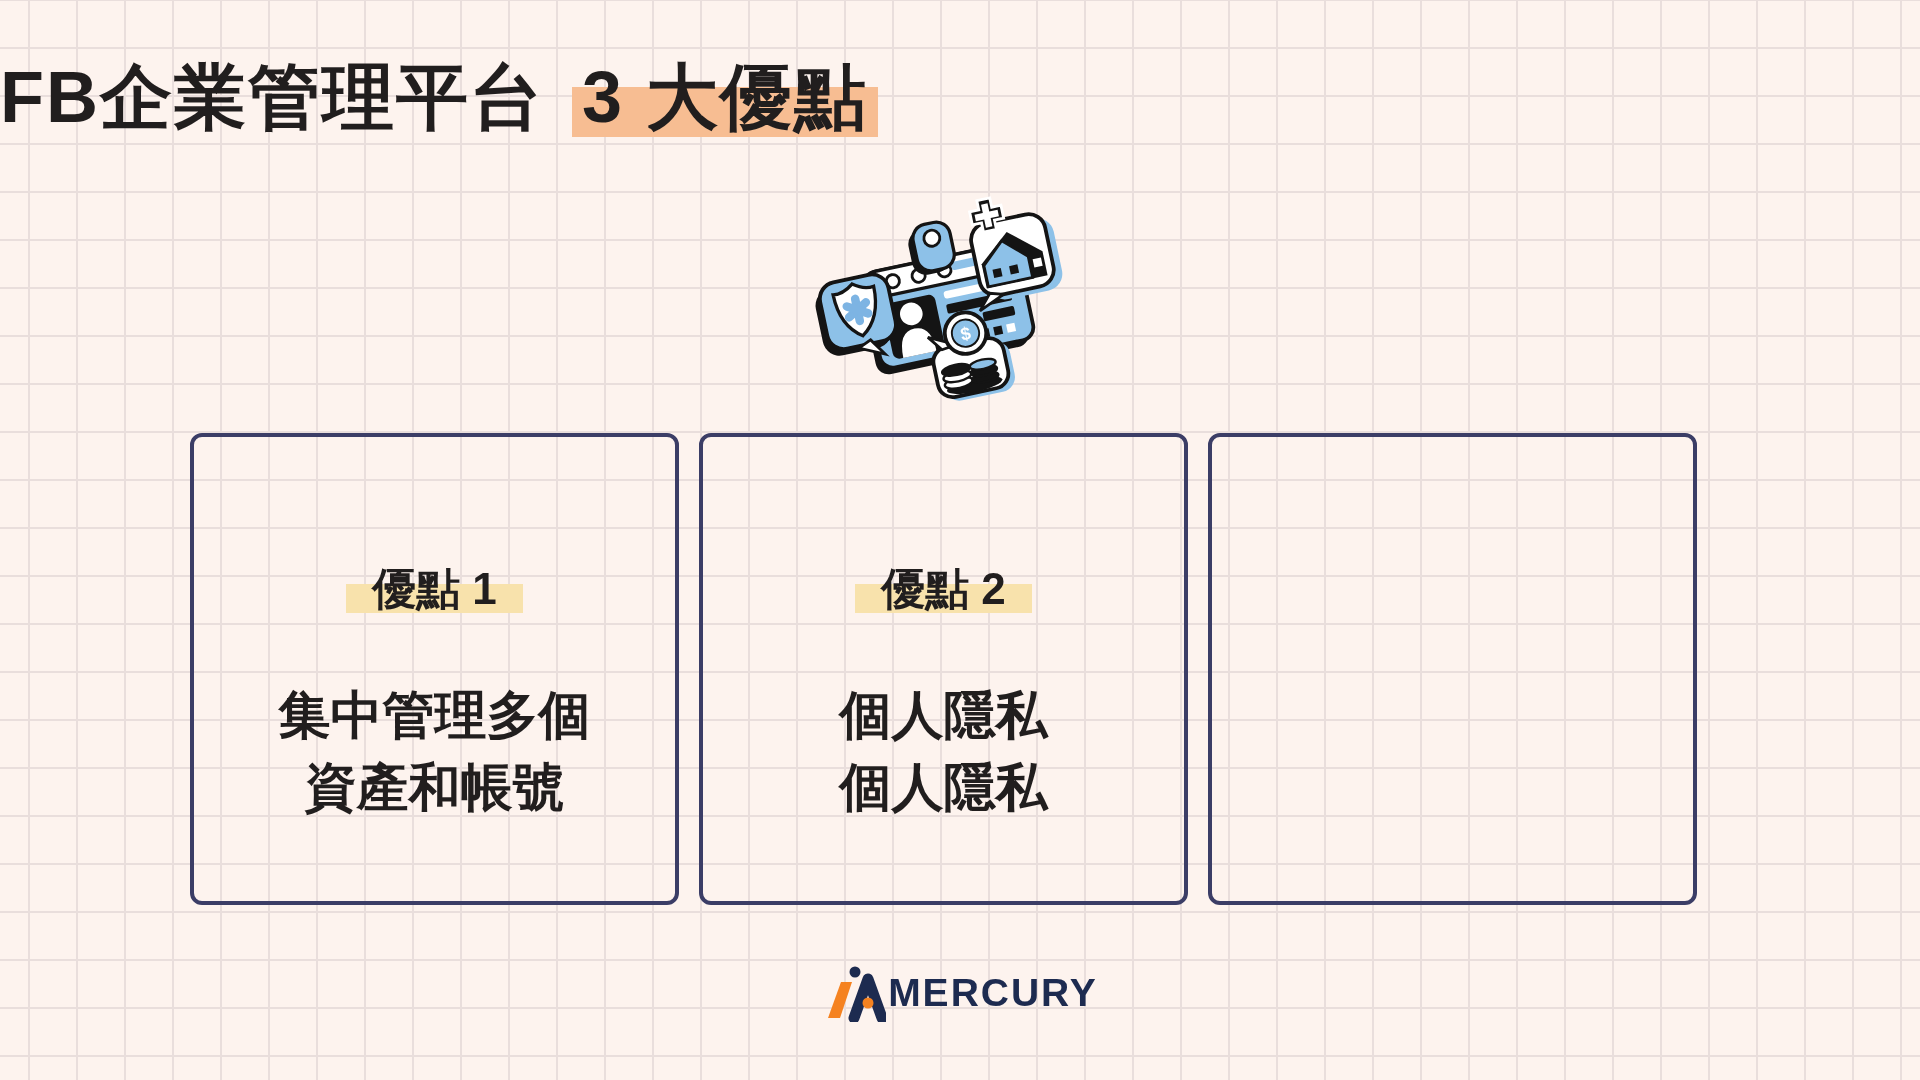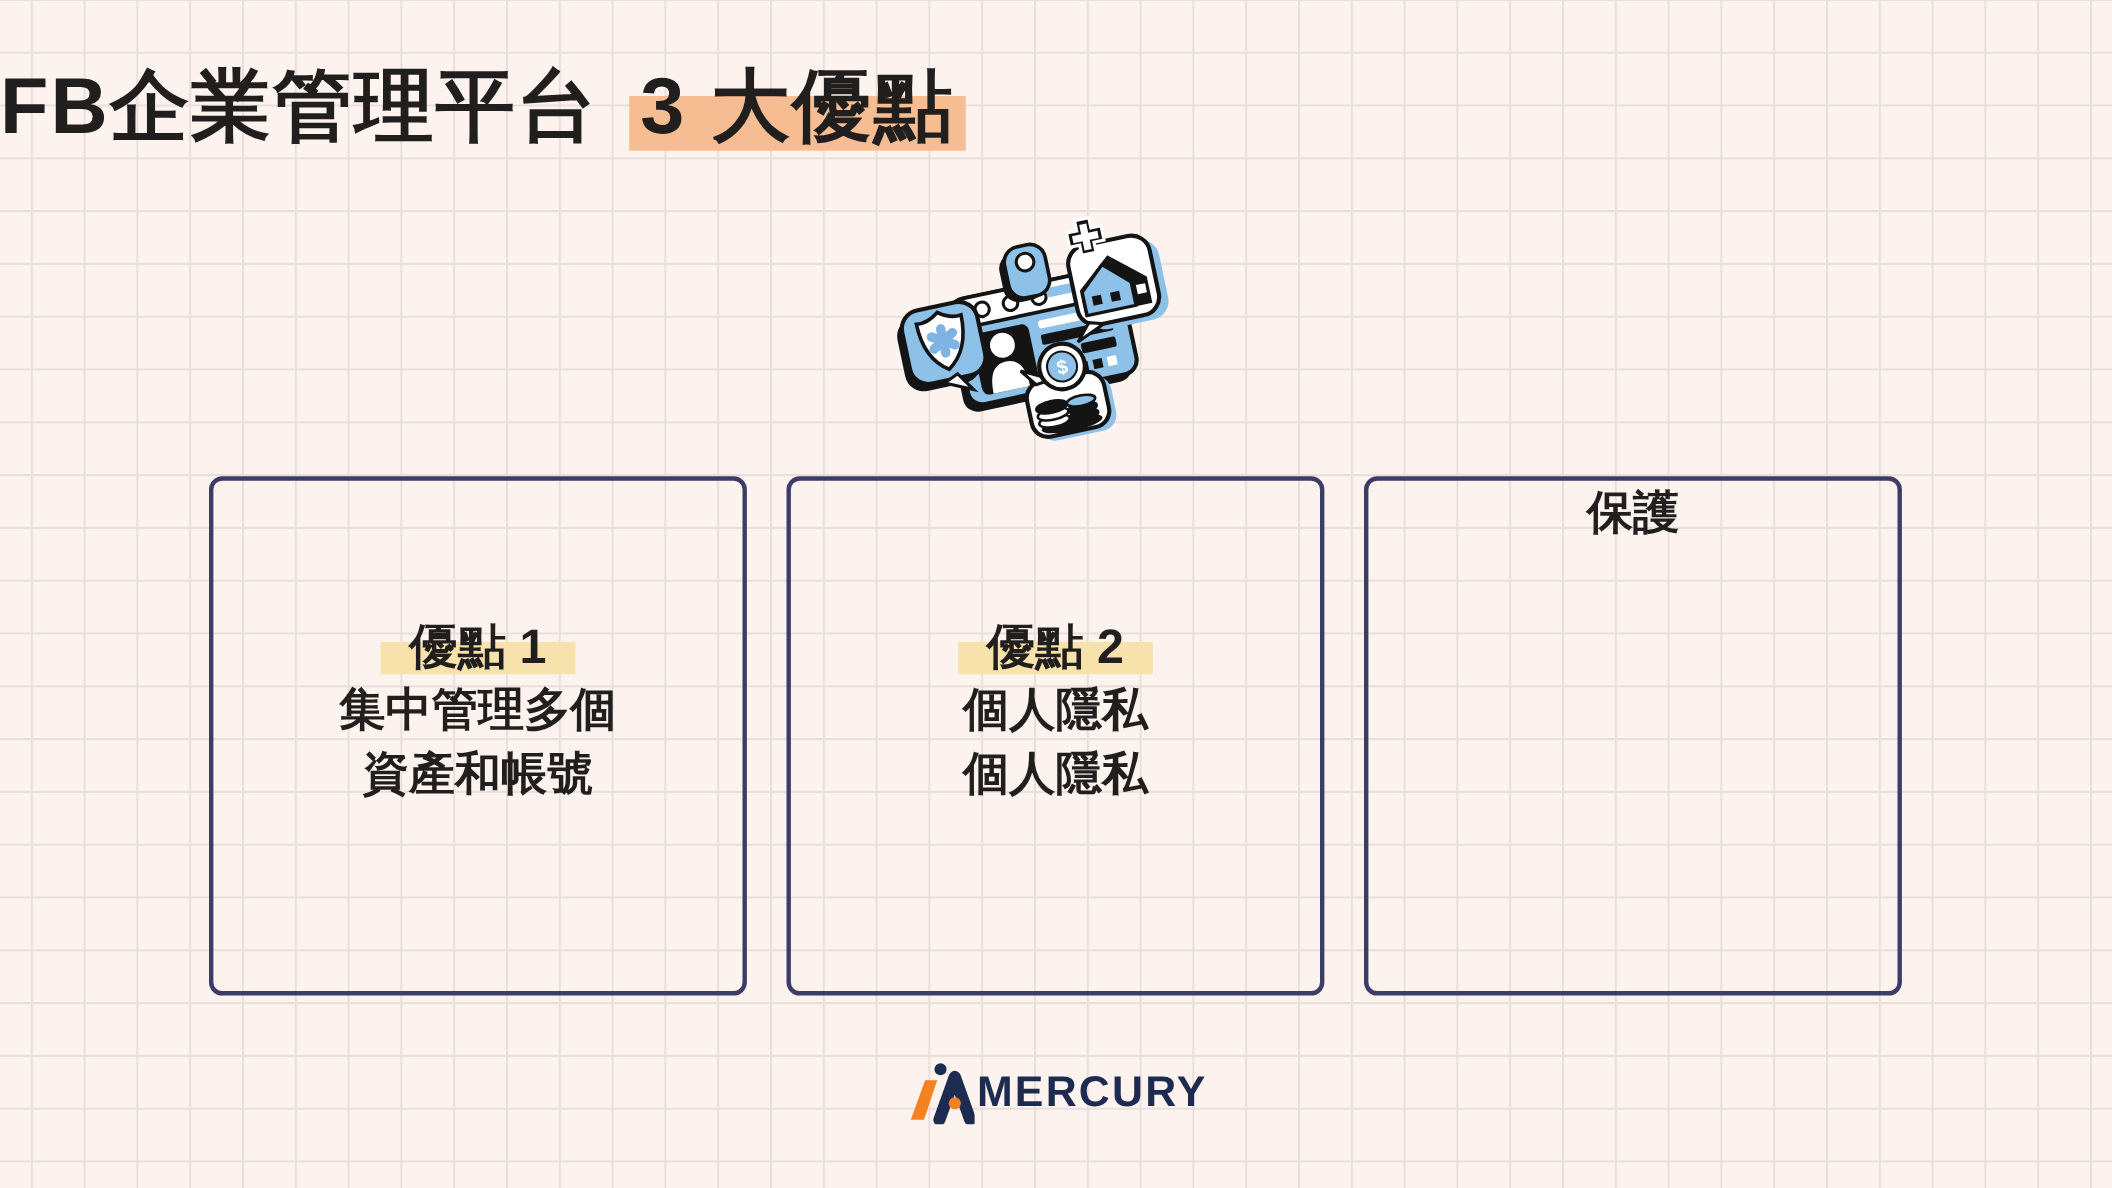--- a/index.html
+++ b/index.html
@@ -40,21 +40,21 @@
     width: 272px; height: 212px;
   }
   .illustration svg { overflow: visible; }
 
   
   .cards-row {
     position: absolute;
     top: 433px; left: 190px;
     width: 1540px;
     display: flex;
-    gap: 36px;
+    gap: 20px;
   }
   .benefit-card {
     width: 489px;
     height: 472px;
     border: 4px solid #3b3d66;
     border-radius: 12px;
     background: transparent;
     text-align: center;
   }
   .card-label {
@@ -62,21 +62,22 @@
     font-size: 44px;
     font-weight: bold;
     line-height: 1.2;
     color: #211e1e;
   }
   .card-label .label-hl {
     background: linear-gradient(to top, #f8e2ac 0%, #f8e2ac 60%, transparent 60%);
     padding: 0 26px;
   }
   .card-body {
-    font-size: 42px;
+    margin-top: 64px;
+    font-size: 52px;
     font-weight: bold;
     line-height: 1.38;
     color: #211e1e;
   }
 
   
   .logo-row {
     position: absolute;
     top: 964px; left: 0; width: 100%;
     display: flex;
@@ -196,21 +197,20 @@
     <div class="card-label">
       <span class="label-hl">優點 2</span>
     </div>
     <div class="card-body">
       <div>個人隱私</div>
       <div>個人隱私</div>
     </div>
   </div>
   <div class="benefit-card">
     <div class="card-body">
-      <div>保護</div>
     </div>
   </div>
 </div>
 
 <div class="logo-row">
   <svg width="64" height="58" viewBox="0 0 64 58" xmlns="http://www.w3.org/2000/svg">
     <path d="M6,54 L18,54 L30,18 L19,18 Z" fill="#f58220"></path>
     <circle cx="33" cy="8" r="5.5" fill="#1d2b50"></circle>
     <polyline points="32,54 46,15 60,54" fill="none" stroke="#1d2b50" stroke-width="11" stroke-linecap="round" stroke-linejoin="round"></polyline>
     <circle cx="46" cy="39" r="5.5" fill="#f58220"></circle>

